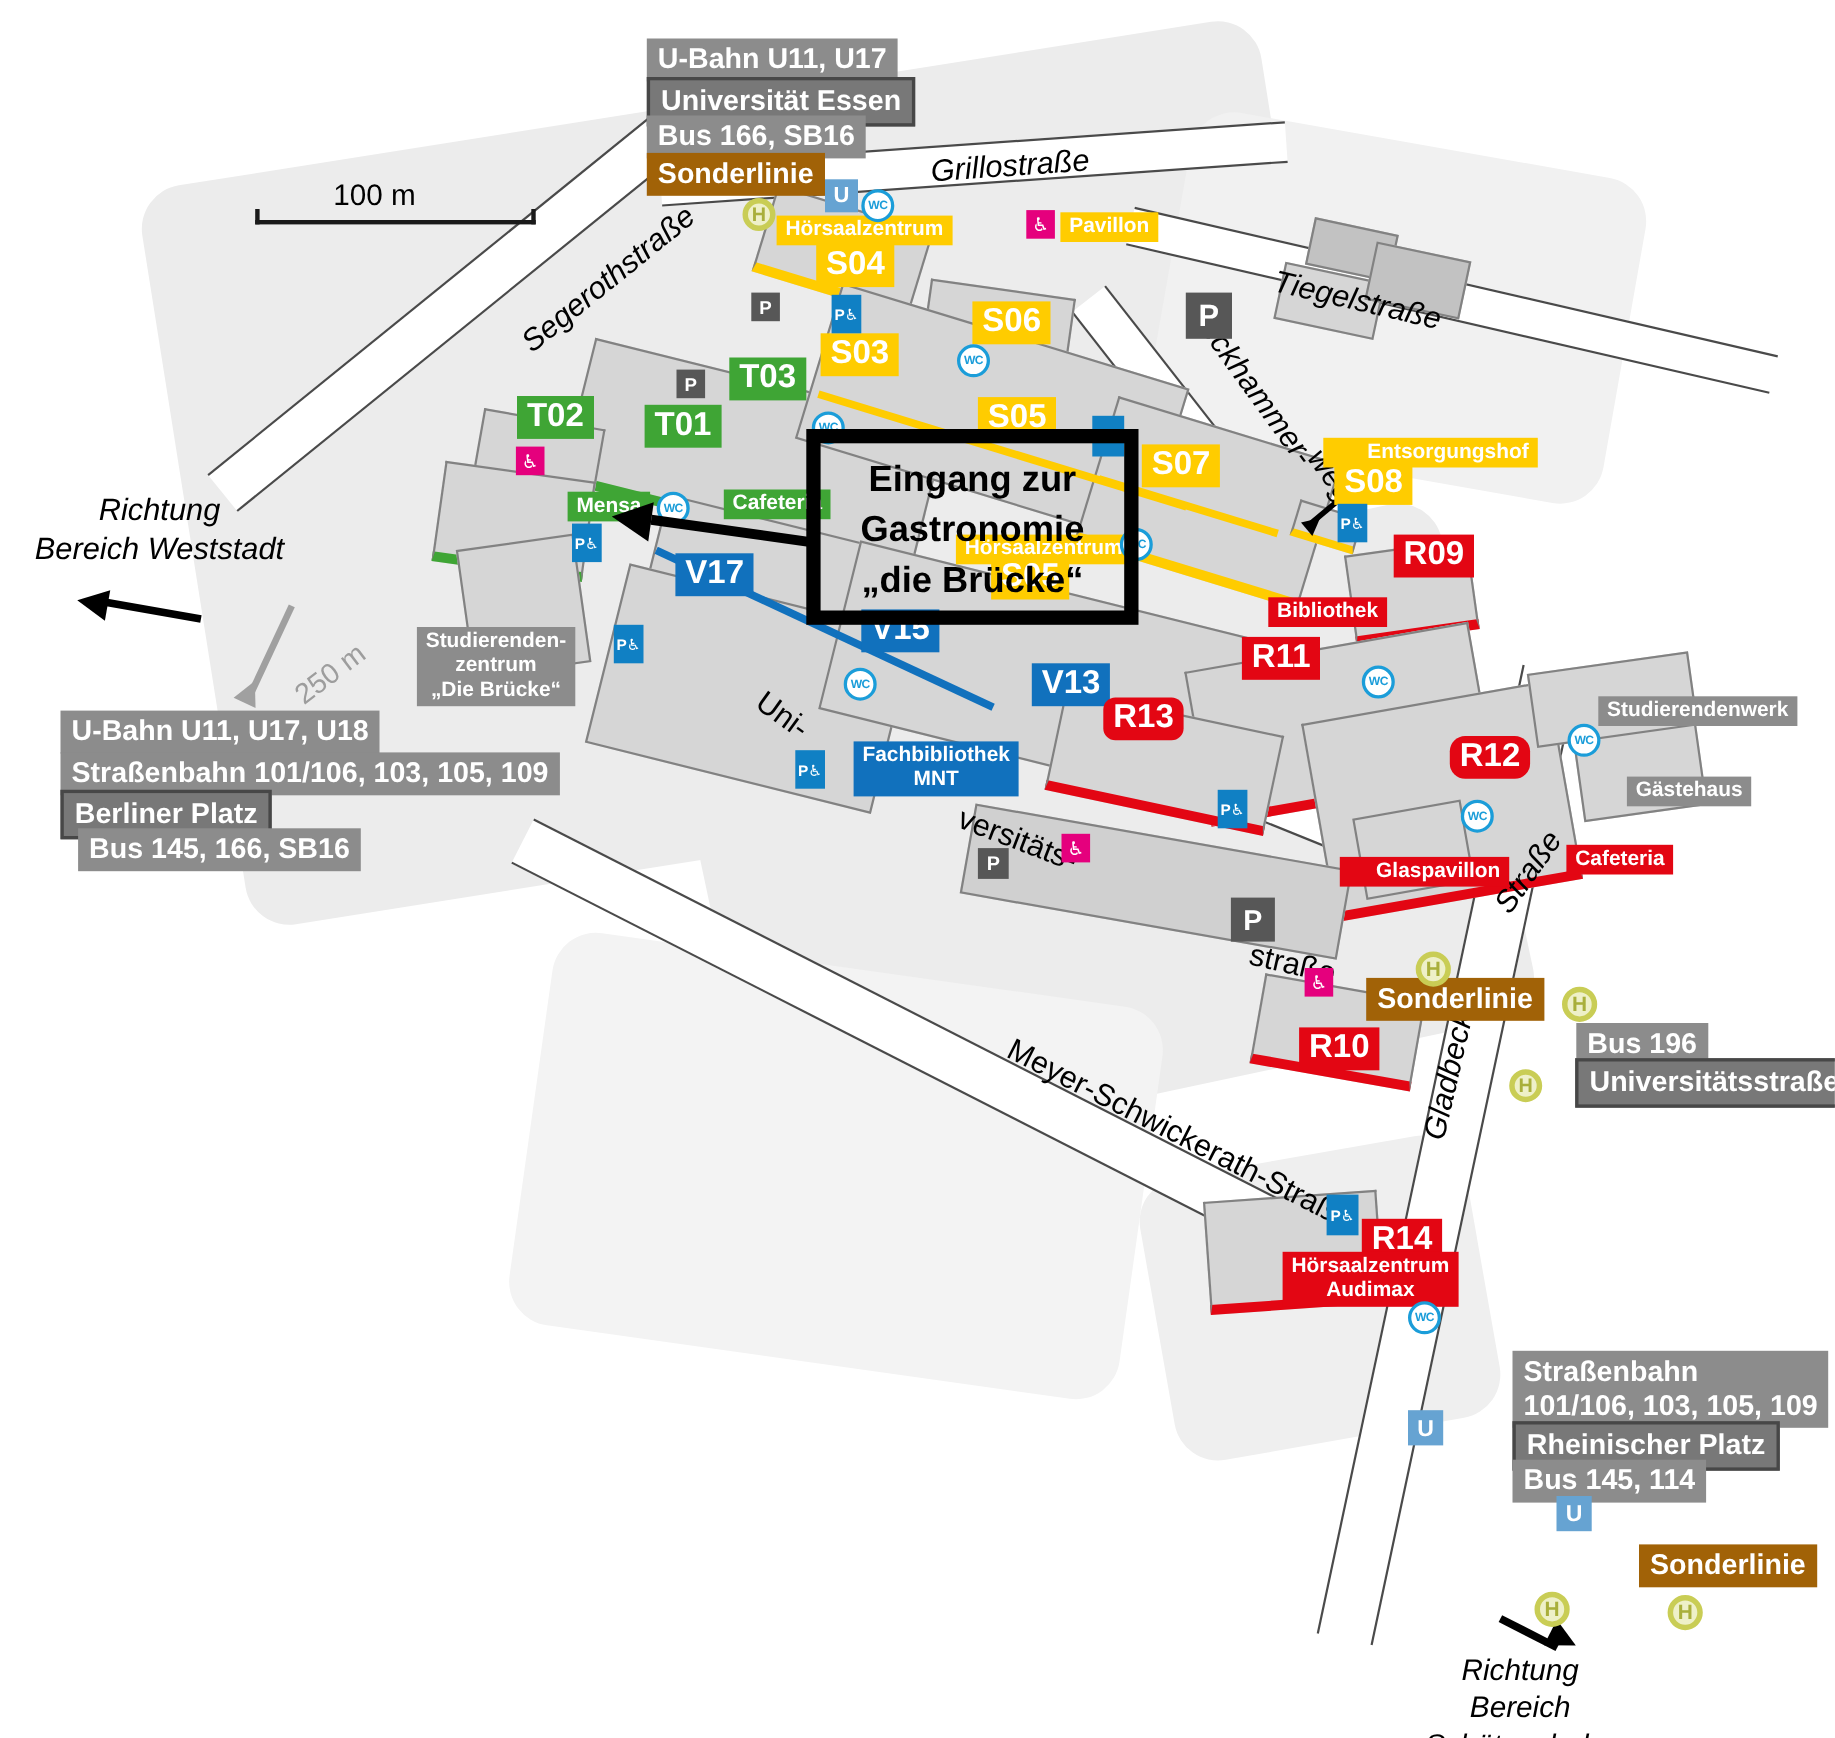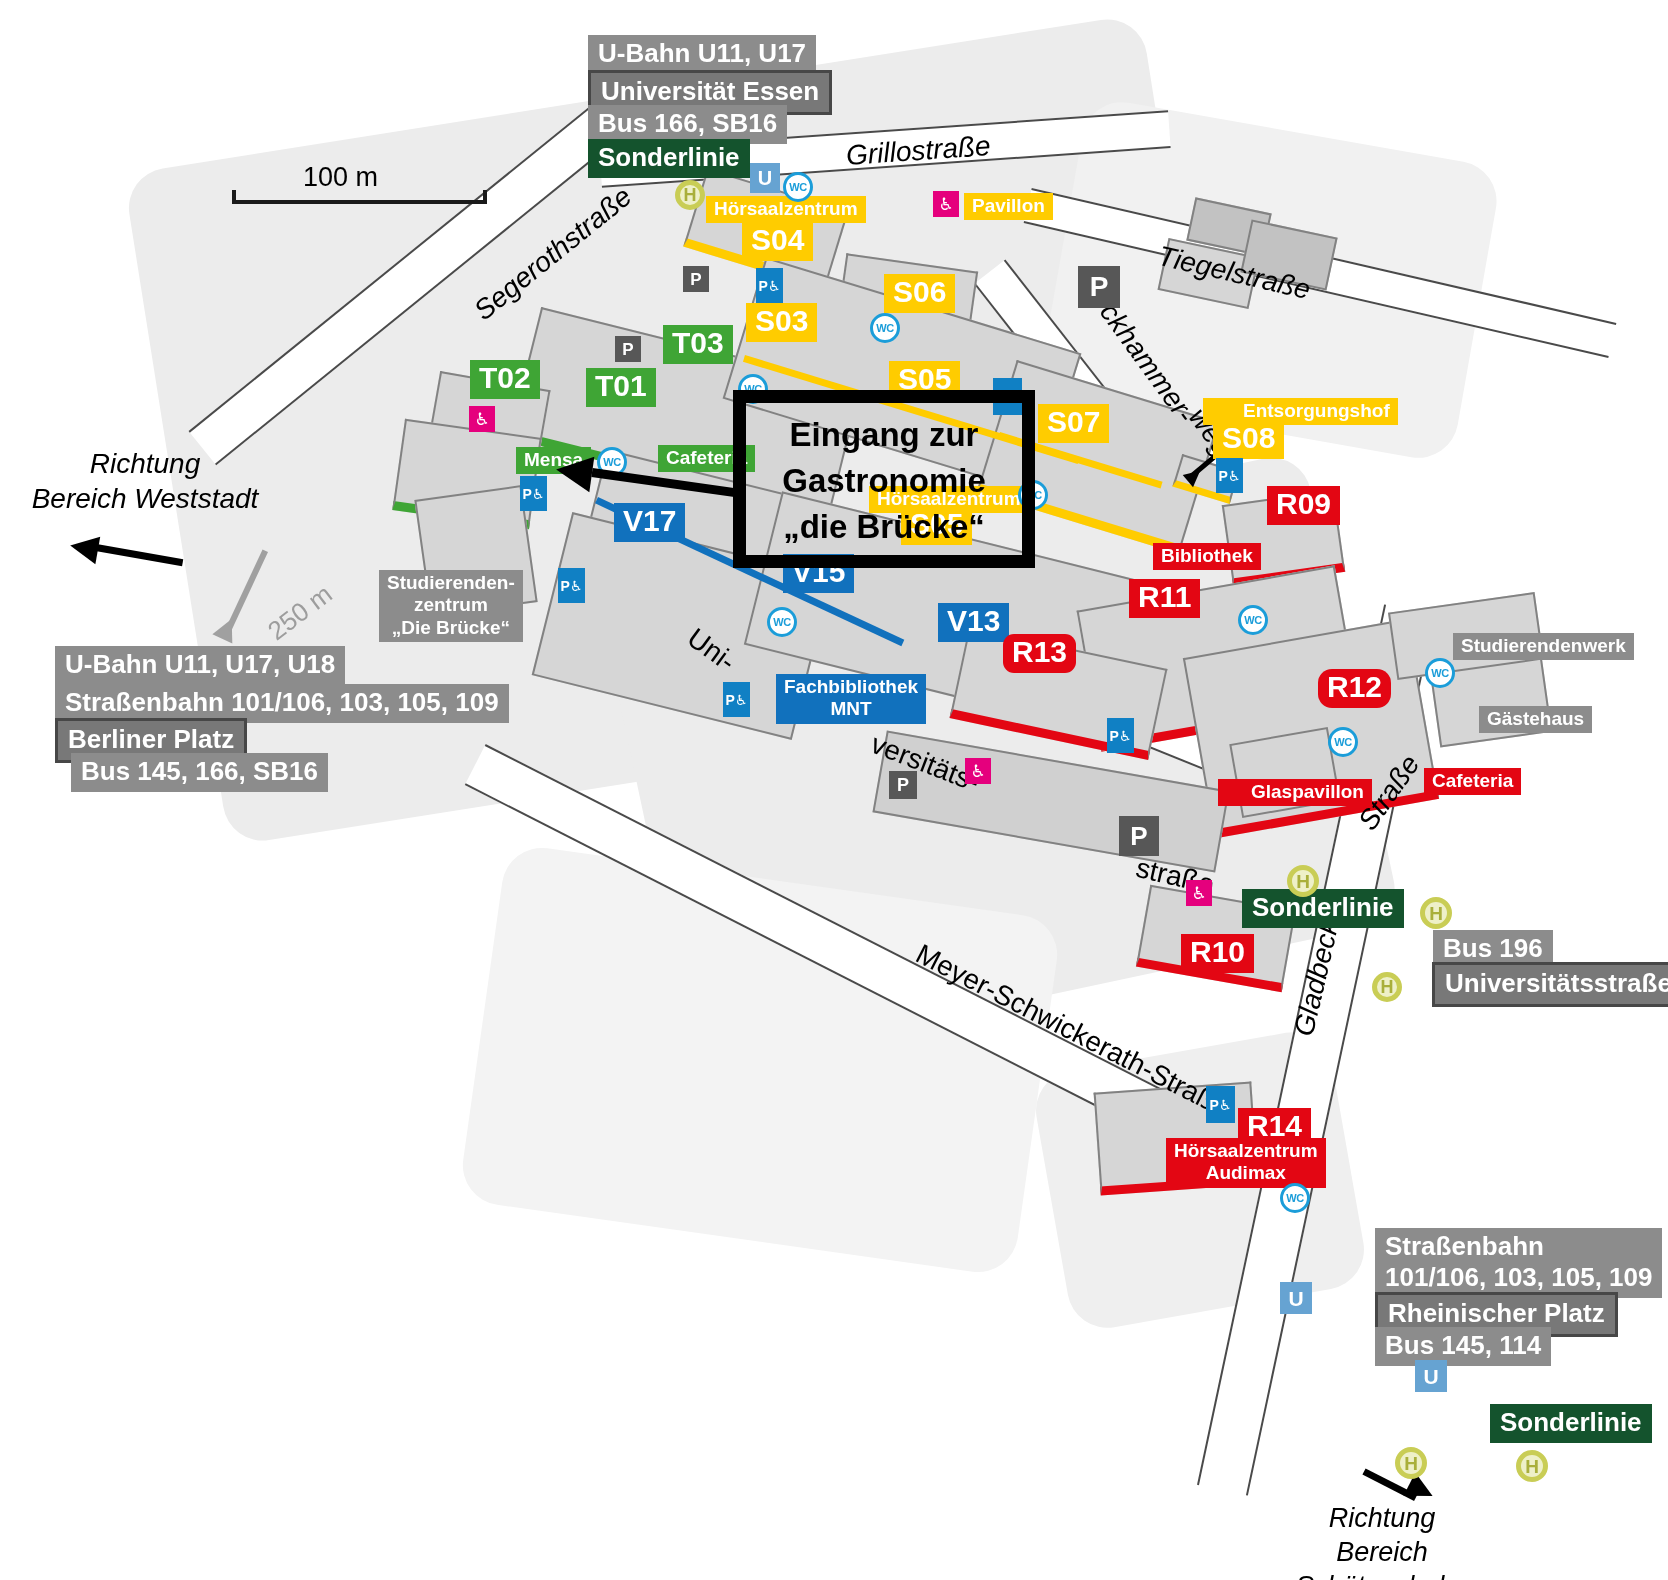--- a/index.html
+++ b/index.html
@@ -12,21 +12,21 @@
   .bld{position:absolute;background:#d6d6d6;border:2px solid #828282;z-index:3}
   .route{position:absolute;height:7px;transform-origin:0 0;z-index:4}
   .street{position:absolute;font-size:28px;color:#000;background:none;transform-origin:0 0;z-index:30;white-space:nowrap}
   .street.italic{font-style:italic}
   .street.gray250{color:#9d9d9d;font-size:26px}
   .lbl{position:absolute;font-weight:bold;z-index:40;white-space:nowrap}
   .big{font-size:30px;padding:1px 9px 4px;color:#fff}
   .small{font-size:19px;padding:2px 8px 3px;color:#fff}
   .box{font-size:26px;padding:3px 10px 5px;color:#fff}
   .green{background:#3FA535}.yellow{background:#FFCC00}.blue{background:#1171BD}.red{background:#E30613}
-  .graybox{background:#8C8C8C}.graydark{background:#787878;border:3px solid #474747}.bluedark{background:#14532d}
+  .graybox{background:#8C8C8C}.graydark{background:#787878;border:3px solid #474747}.bluedark{background:#a16207}
   .center{text-align:center;line-height:1.18}
   .micon{position:absolute;display:flex;align-items:center;justify-content:center;font-weight:bold;z-index:45;line-height:1}
   .h-stop{border-radius:50%;background:#EEF0C8;border:5px solid #C9CD55;color:#A9AF3B}
   .u-bahn{background:#66A3D2;color:#fff}
   .wc{border-radius:50%;background:#fff;border:3px solid #1B9DD9;color:#1B9DD9;font-size:11px;letter-spacing:-.5px}
   .parking{background:#575757;color:#fff}
   .parking-accessible{background:#1080C4;color:#fff;font-size:14px;flex-wrap:wrap;padding:2px;word-break:break-all;text-align:center}
   .accessible{background:#E5007D;color:#fff;font-size:17px}
   .dir{position:absolute;z-index:35;font-style:italic;font-size:28px;text-align:center;line-height:1.25;color:#000}
   .arrow-line{position:absolute;background:#000;transform-origin:0 50%;z-index:36}

